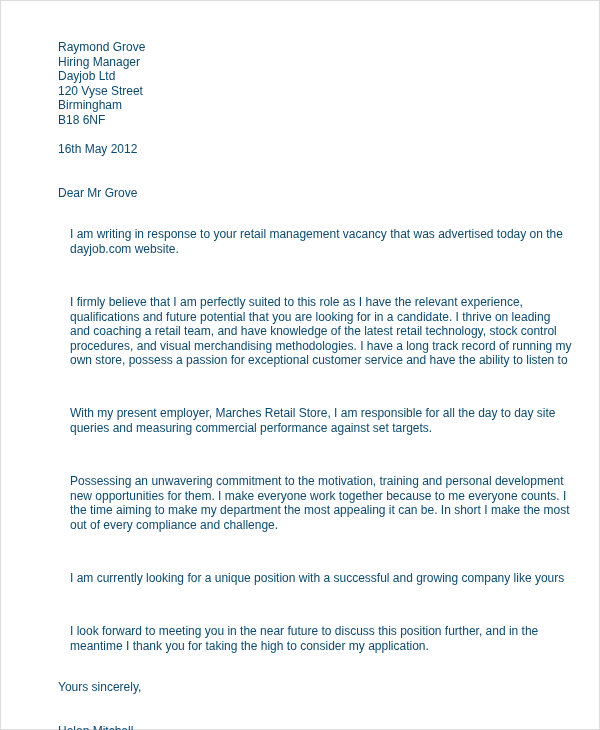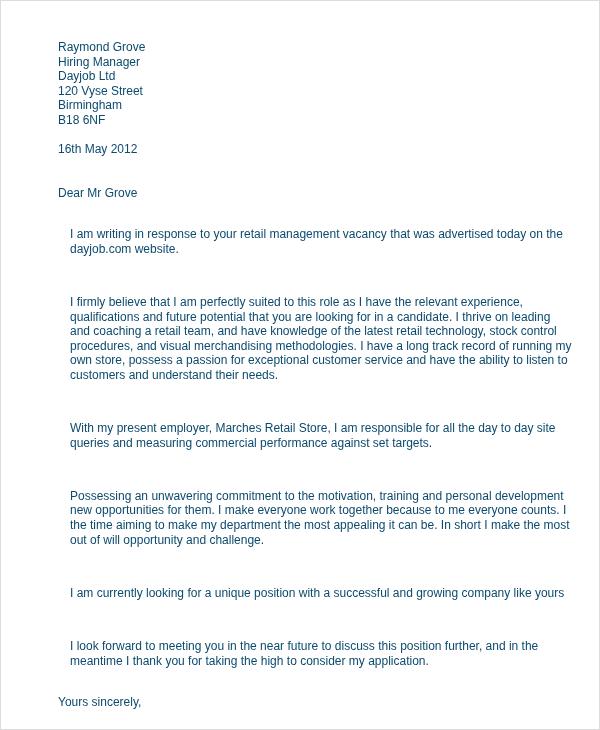--- a/index.html
+++ b/index.html
@@ -71,37 +71,36 @@
     </p>
 
     <div class="gap"></div>
 
     <p class="para">
       <span class="line">I firmly believe that I am perfectly suited to this role as I have the relevant experience,</span>
       <span class="line">qualifications and future potential that you are looking for in a candidate. I thrive on leading</span>
       <span class="line">and coaching a retail team, and have knowledge of the latest retail technology, stock control</span>
       <span class="line">procedures, and visual merchandising methodologies. I have a long track record of running my</span>
       <span class="line">own store, possess a passion for exceptional customer service and have the ability to listen to</span>
-      <span class="line">customers and understand their needs.</span>
     </p>
 
     <div class="gap"></div>
 
     <p class="para">
       <span class="line">With my present employer, Marches Retail Store, I am responsible for all the day to day site</span>
       <span class="line">queries and measuring commercial performance against set targets.</span>
     </p>
 
     <div class="gap"></div>
 
     <p class="para">
       <span class="line">Possessing an unwavering commitment to the motivation, training and personal development</span>
       <span class="line">new opportunities for them. I make everyone work together because to me everyone counts. I</span>
       <span class="line">the time aiming to make my department the most appealing it can be. In short I make the most</span>
-      <span class="line">out of will opportunity and challenge.</span>
+      <span class="line">out of every compliance and challenge.</span>
     </p>
 
     <div class="gap"></div>
 
     <p class="para">
       <span class="line">I am currently looking for a unique position with a successful and growing company like yours</span>
     </p>
 
     <div class="gap"></div>
 

